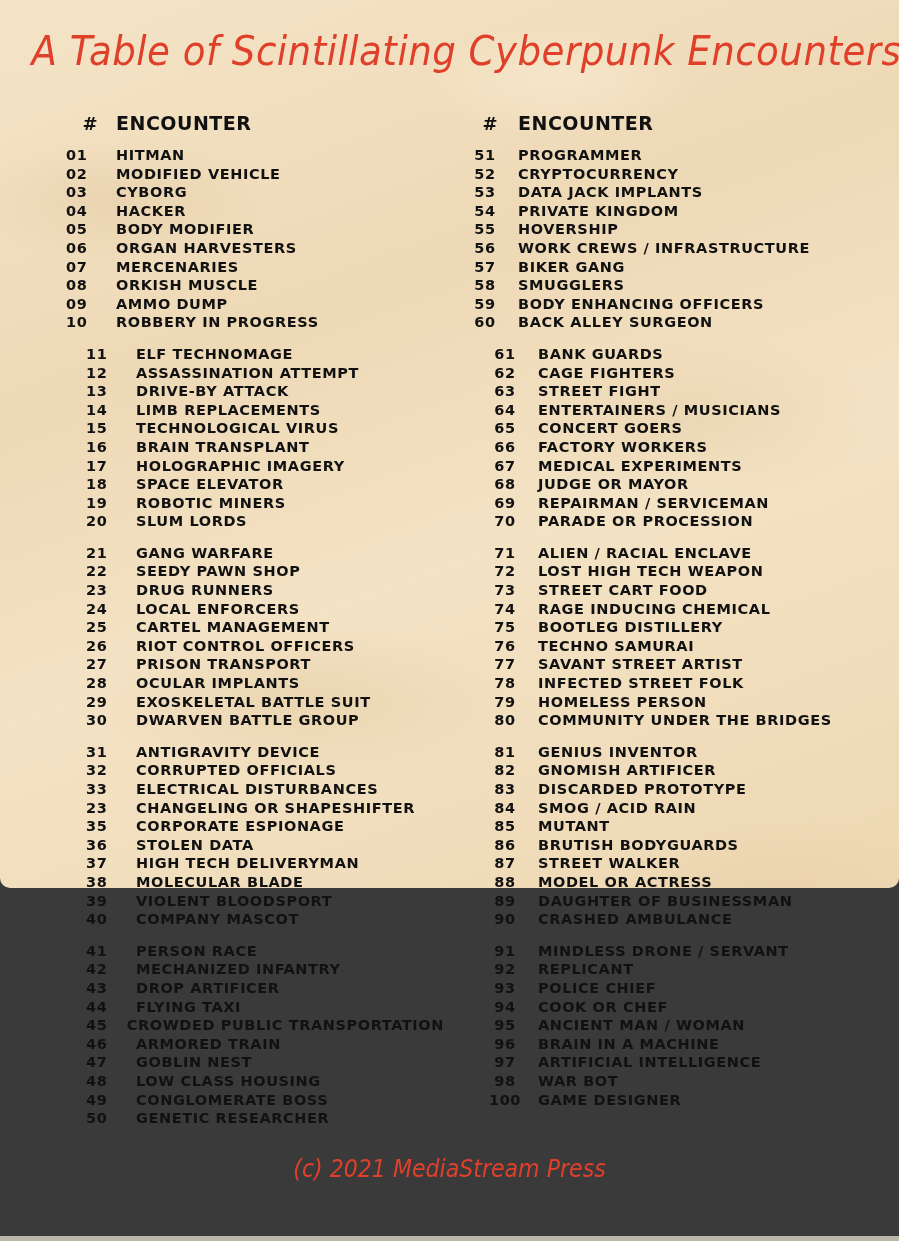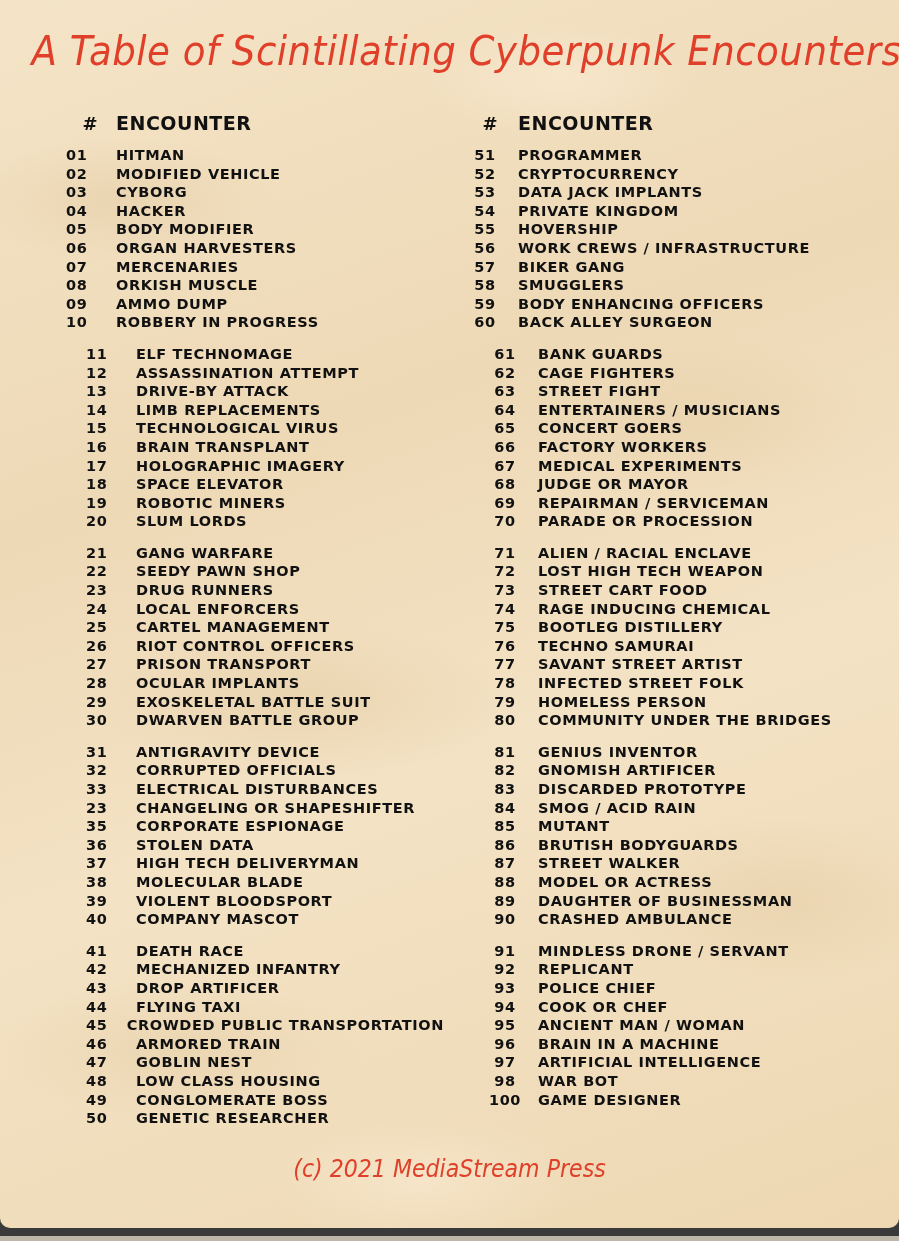--- a/index.html
+++ b/index.html
@@ -11,21 +11,21 @@
       height: 1241px;
       overflow: hidden;
       background: #3a3a3a;
       position: relative;
     }
     .page {
       position: absolute;
       left: 0;
       top: 0;
       width: 899px;
-      height: 1228px;
+      height: 888px;
       border-radius: 0 0 10px 10px;
       background-color: #f1dfc0;
       background-image:
         radial-gradient(ellipse 220px 90px at 120px 200px, rgba(226,200,160,0.45), rgba(226,200,160,0) 70%),
         radial-gradient(ellipse 260px 120px at 700px 420px, rgba(230,205,165,0.45), rgba(230,205,165,0) 70%),
         radial-gradient(ellipse 300px 110px at 300px 700px, rgba(225,198,155,0.40), rgba(225,198,155,0) 70%),
         radial-gradient(ellipse 240px 120px at 780px 900px, rgba(228,202,162,0.45), rgba(228,202,162,0) 70%),
         radial-gradient(ellipse 260px 100px at 180px 1050px, rgba(226,200,158,0.40), rgba(226,200,158,0) 70%),
         radial-gradient(ellipse 200px 80px at 560px 80px, rgba(250,236,212,0.6), rgba(250,236,212,0) 70%),
         radial-gradient(ellipse 220px 90px at 420px 1180px, rgba(250,236,212,0.55), rgba(250,236,212,0) 70%),
@@ -294,21 +294,21 @@
             <span class="enc">VIOLENT BLOODSPORT</span>
           </div>
           <div class="row">
             <span class="num">40</span>
             <span class="enc">COMPANY MASCOT</span>
           </div>
         </div>
         <div class="group">
           <div class="row">
             <span class="num">41</span>
-            <span class="enc">DEATH RACE</span>
+            <span class="enc">PERSON RACE</span>
           </div>
           <div class="row">
             <span class="num">42</span>
             <span class="enc">MECHANIZED INFANTRY</span>
           </div>
           <div class="row">
             <span class="num">43</span>
             <span class="enc">DROP ARTIFICER</span>
           </div>
           <div class="row">

